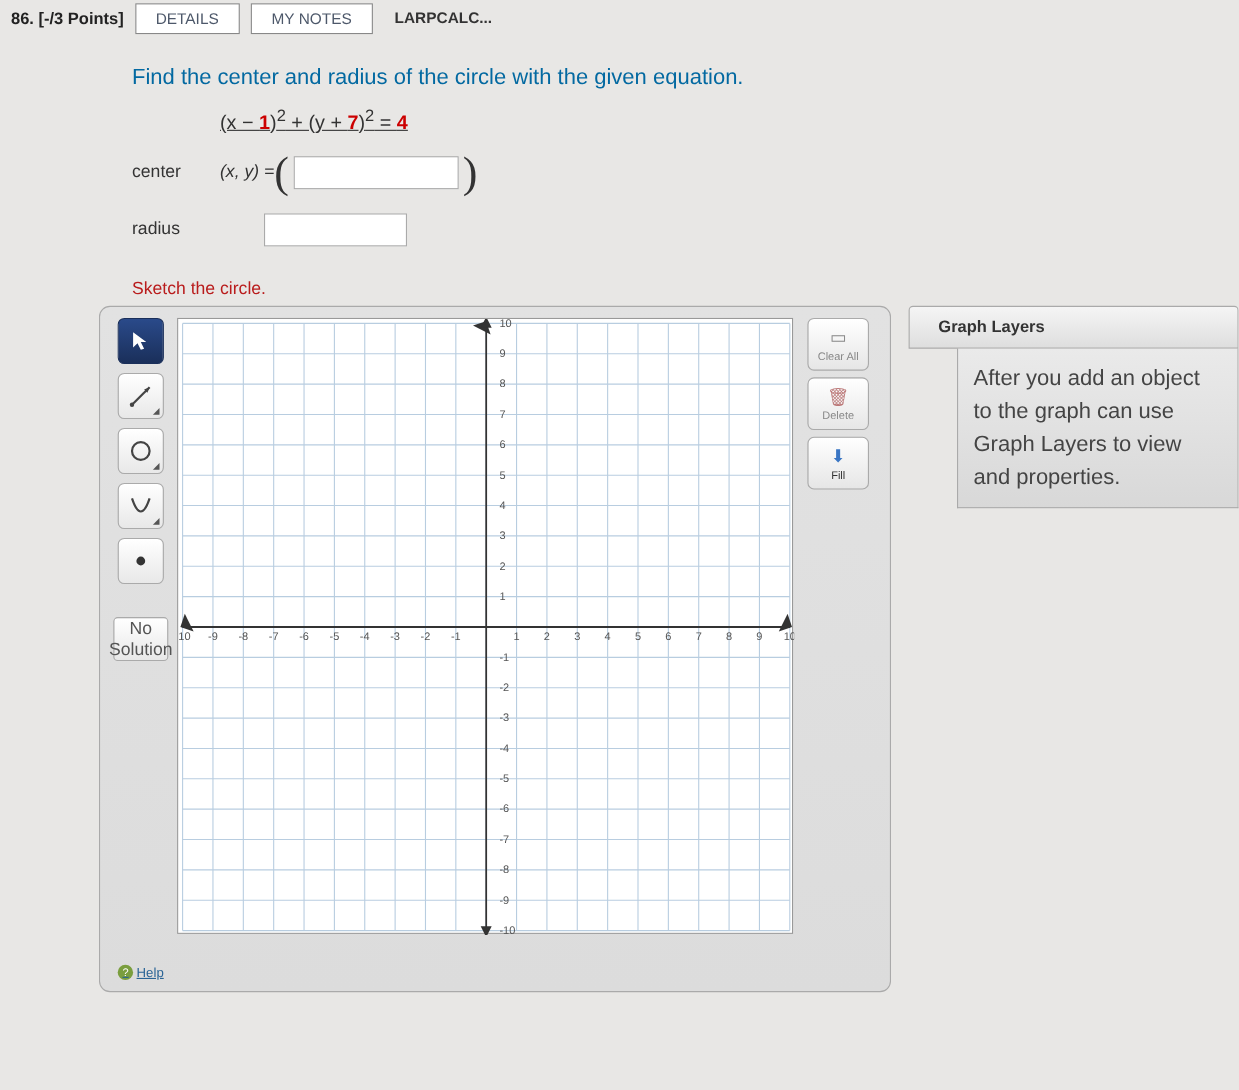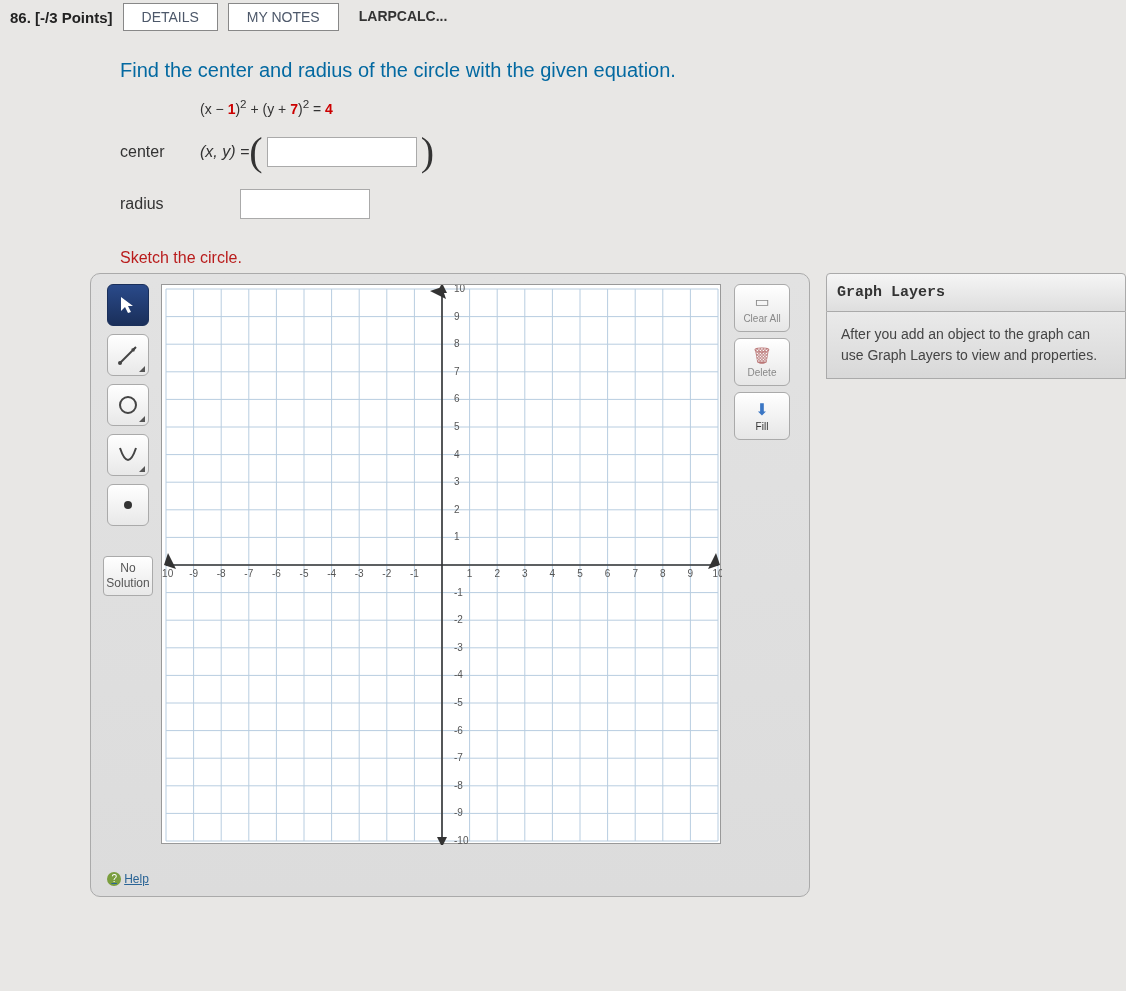--- a/index.html
+++ b/index.html
@@ -41,22 +41,23 @@
     color: #333;
     font-size:14px;
   }
   .prompt {
     margin: 25px 0 15px 120px;
     font-size: 20px;
     color: #0369a1;
   }
   .equation {
     margin-left: 200px;
-    font-size: 14px;
+    font-size: 18px;
     color: #333;
+    text-decoration: underline;
   }
   .equation .red { color: #c00; font-weight: bold;}
   .answer-row {
     display: flex;
     align-items: center;
     margin-left: 120px;
     margin-top: 20px;
     font-size: 16px;
   }
   .answer-row .label { width: 80px; }
@@ -135,21 +136,21 @@
     width:0;height:0;
     border-left:6px solid transparent;
     border-bottom:6px solid #555;
   }
   .nosol-btn {
     width: 50px;
     height: 40px;
     border-radius: 4px;
     border: 1px solid #aaa;
     background: linear-gradient(#fff,#e8e8e8);
-    font-size: 12px;
+    font-size: 16px;
     text-align: center;
     line-height: 1.2;
     display:flex;align-items:center;justify-content:center;
     cursor:pointer;
     color:#555;
     padding:2px;
   }
   .help-link {
     margin-top: auto;
     font-size: 12px;
@@ -193,34 +194,34 @@
   .footer-bar .assign { color:#c00; font-weight:bold;}
   .footer-bar .web { color:#333; font-weight:bold;}
   .layers-panel {
     margin-left: 16px;
     width: 300px;
   }
   .layers-header {
     background: linear-gradient(#f5f5f5,#dedede);
     border:1px solid #aaa;
     border-radius:4px 4px 0 0;
-    padding:10px 10px;
+    padding:10px 26px;
     font-weight:bold;
     color:#333;
     font-size:15px;
-    font-family:Liberation Mono, monospace;
   }
   .layers-body {
     background: linear-gradient(#eaeaea,#d8d8d8);
     border:1px solid #aaa;
     border-top:none;
     padding:12px 14px;
-    font-size:14px;
+    font-size:20px;
     color:#444;
     line-height:1.5;
+    margin-left:44px;
   }
 </style>
 </head>
 <body>
 
 <div class="top-row">
   <span class="qnum">
     <b>86.</b> <b>[-/3 Points]</b>
   </span>
   <button class="top-btn">DETAILS</button>

